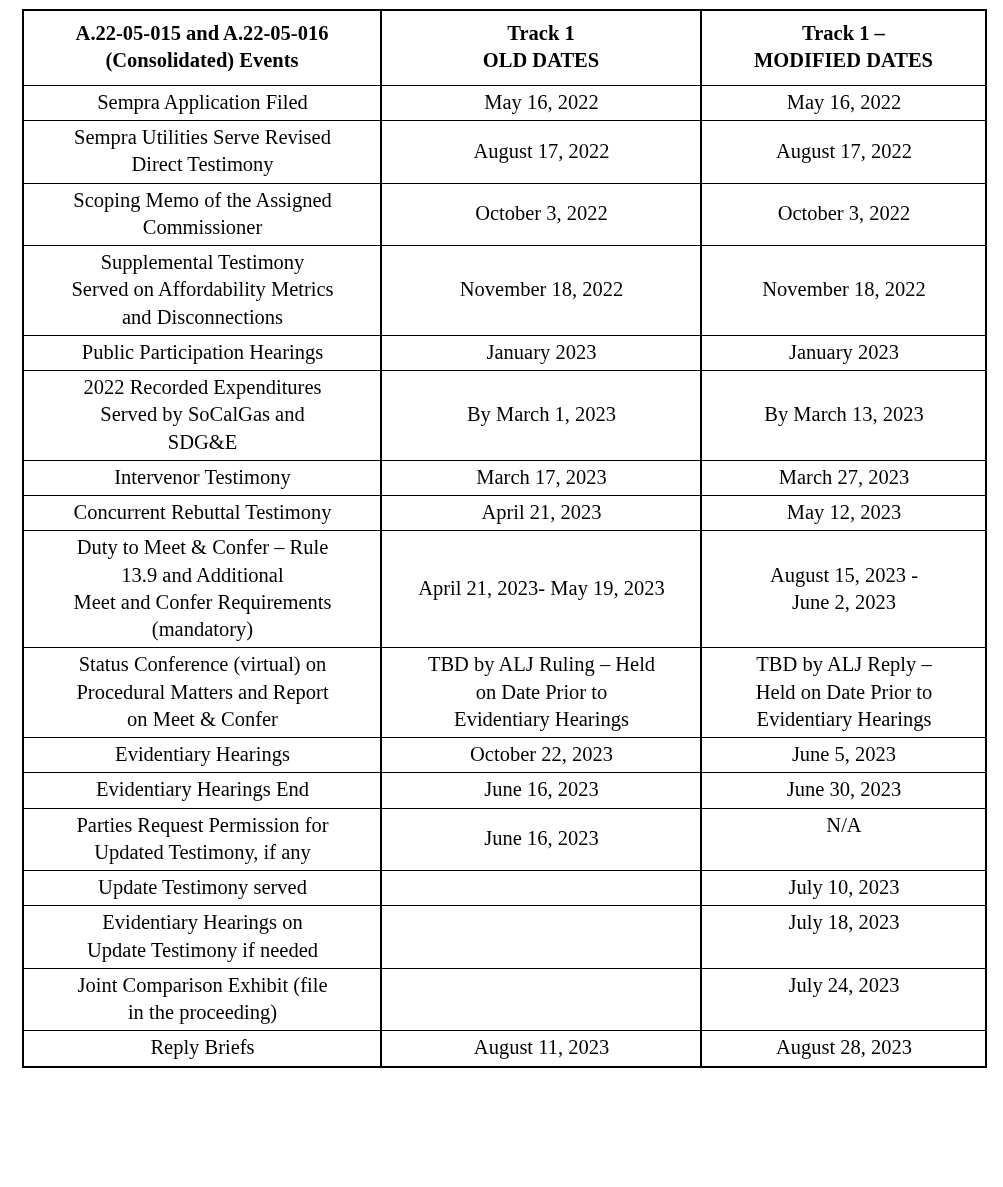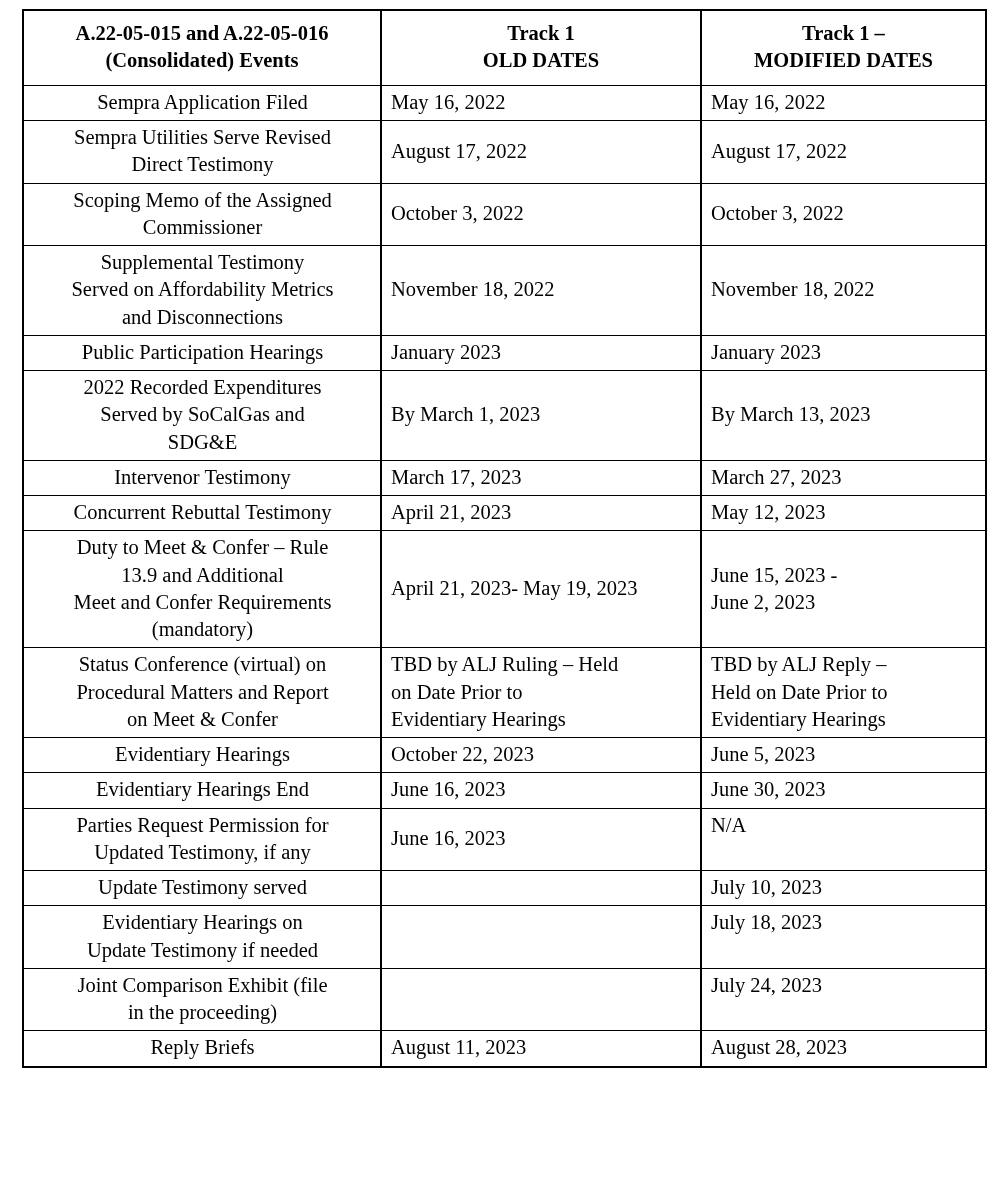--- a/index.html
+++ b/index.html
@@ -71,20 +71,21 @@
   .cell-inner {
     font-size: 20.5px;
     line-height: 1.33;
     padding: 3px 8px 4px 9px;
   }
   .cell-event .cell-inner {
     text-align: center;
   }
   .cell-old .cell-inner,
   .cell-modified .cell-inner {
+    text-align: center;
   }
   .cell-line { display: block; }
 
   td.va-top    { vertical-align: top; border-radius: 23px; }
   td.va-middle { vertical-align: middle; }
 
   .cell-empty .cell-inner { min-height: 1px; }
 </style>
 </head>
 <body>
@@ -270,21 +271,21 @@
               <span class="cell-line">(mandatory)</span>
             </div>
           </td>
           <td class="cell-old va-middle">
             <div class="cell-inner">
               <span class="cell-line">April 21, 2023- May 19, 2023</span>
             </div>
           </td>
           <td class="cell-modified va-middle">
             <div class="cell-inner">
-              <span class="cell-line">June 15, 2023 -</span>
+              <span class="cell-line">August 15, 2023 -</span>
               <span class="cell-line">June 2, 2023</span>
             </div>
           </td>
         </tr>
         <tr>
           <td class="cell-event va-middle">
             <div class="cell-inner">
               <span class="cell-line">Status Conference (virtual) on</span>
               <span class="cell-line">Procedural Matters and Report</span>
               <span class="cell-line">on Meet &amp; Confer</span>

